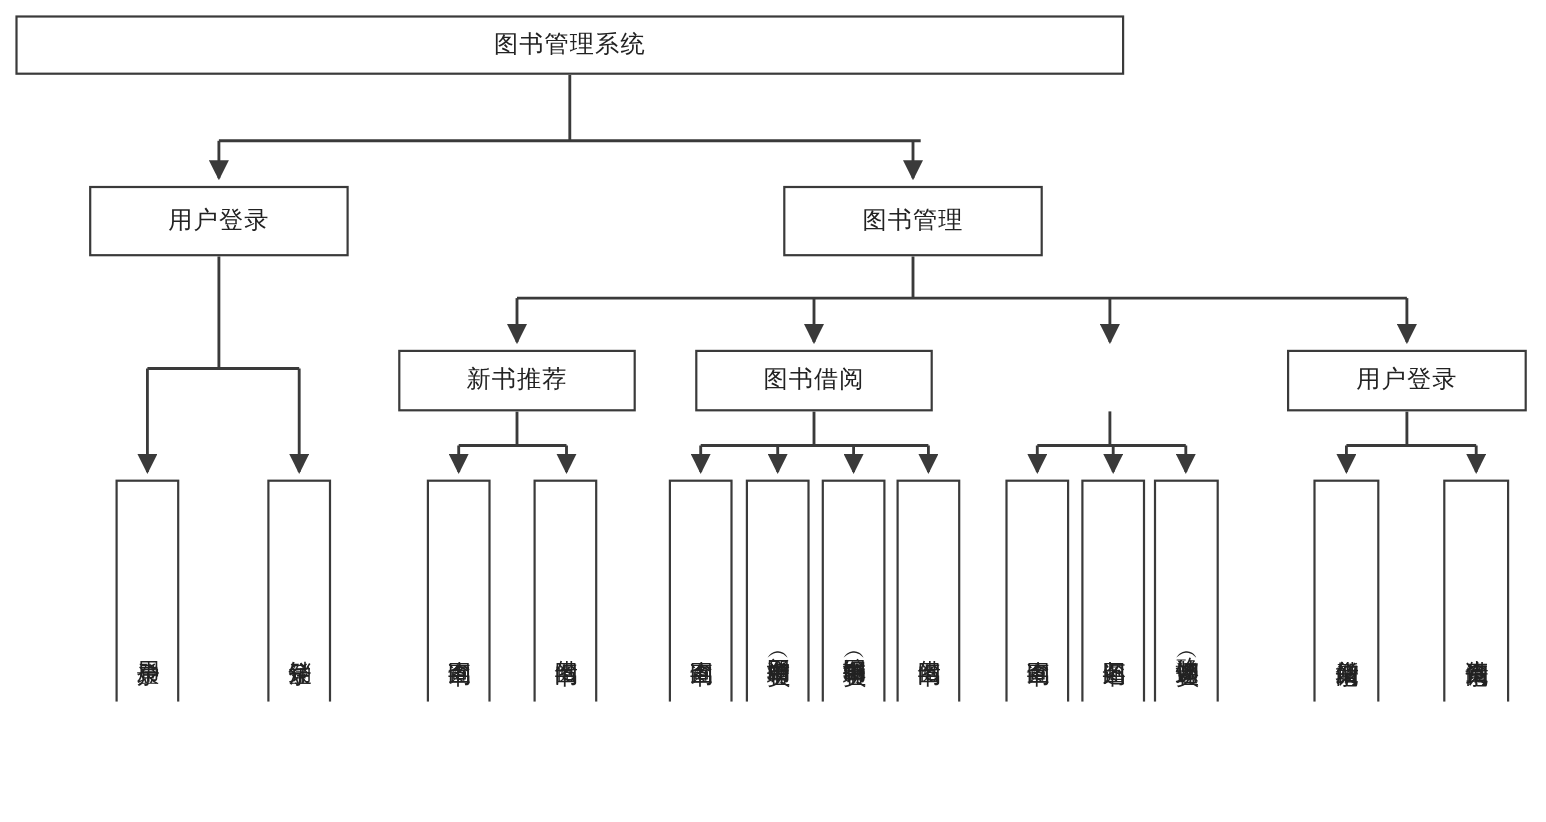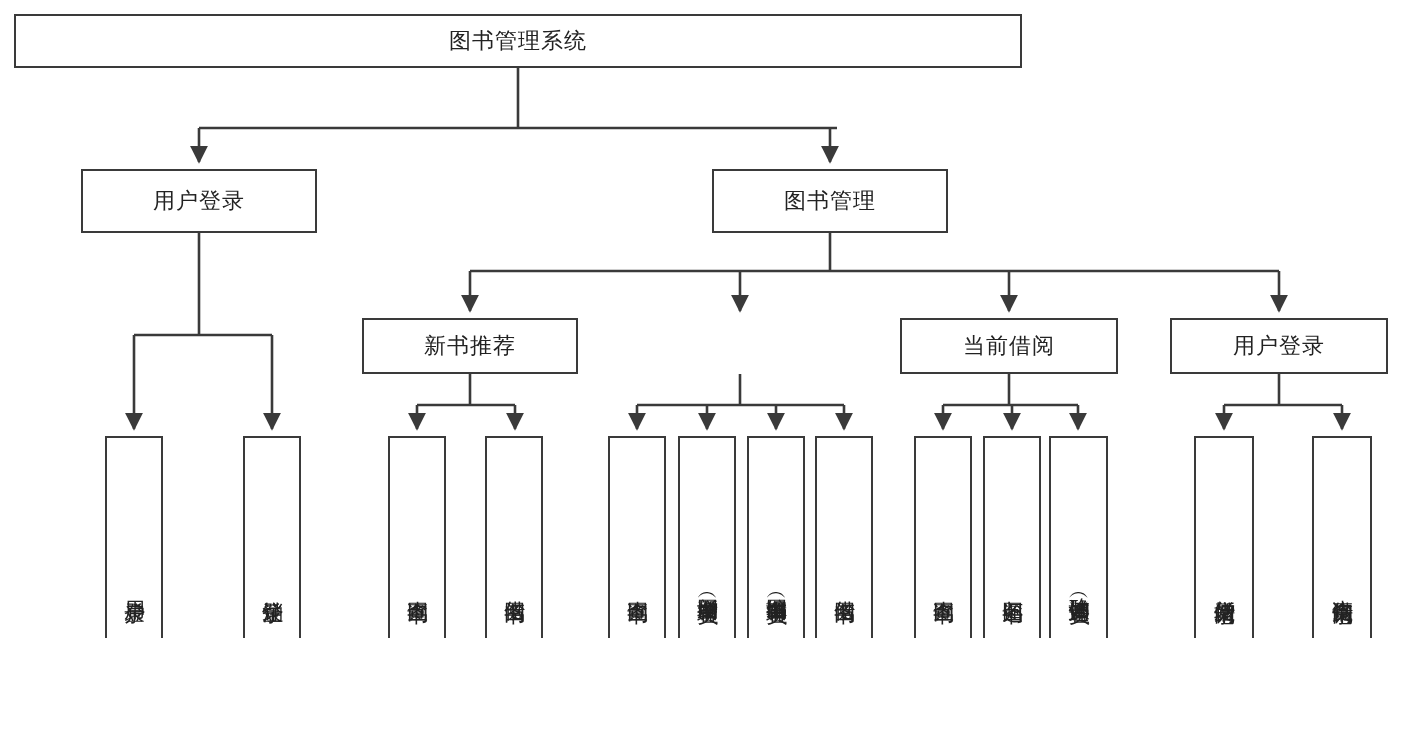--- a/index.html
+++ b/index.html
@@ -104,22 +104,22 @@
   <div class="node horiz" style="left: 81px; top: 169px; width: 236px; height: 64px;">
     <span>用户登录</span>
   </div>
   <div class="node horiz" style="left: 362px; top: 318px; width: 216px; height: 56px;">
     <span>新书推荐</span>
   </div>
 
   <div class="node horiz" style="left: 712px; top: 169px; width: 236px; height: 64px;">
     <span>图书管理</span>
   </div>
-  <div class="node horiz" style="left: 900px; top: 318px; width: 218px; height: 56px;">
-    <span>当前借阅</span>
+  <div class="node horiz" style="left: 632px; top: 318px; width: 216px; height: 56px;">
+    <span>图书借阅</span>
   </div>
   <div class="node horiz" style="left: 1170px; top: 318px; width: 218px; height: 56px;">
     <span>用户登录</span>
   </div>
 
   <div class="node vert" style="left: 105px; top: 436px; width: 58px; height: 299px;">
     <span class="vtxt">用户登录</span>
   </div>
   <div class="node vert" style="left: 243px; top: 436px; width: 58px; height: 299px;">
     <span class="vtxt">注销登录</span>

